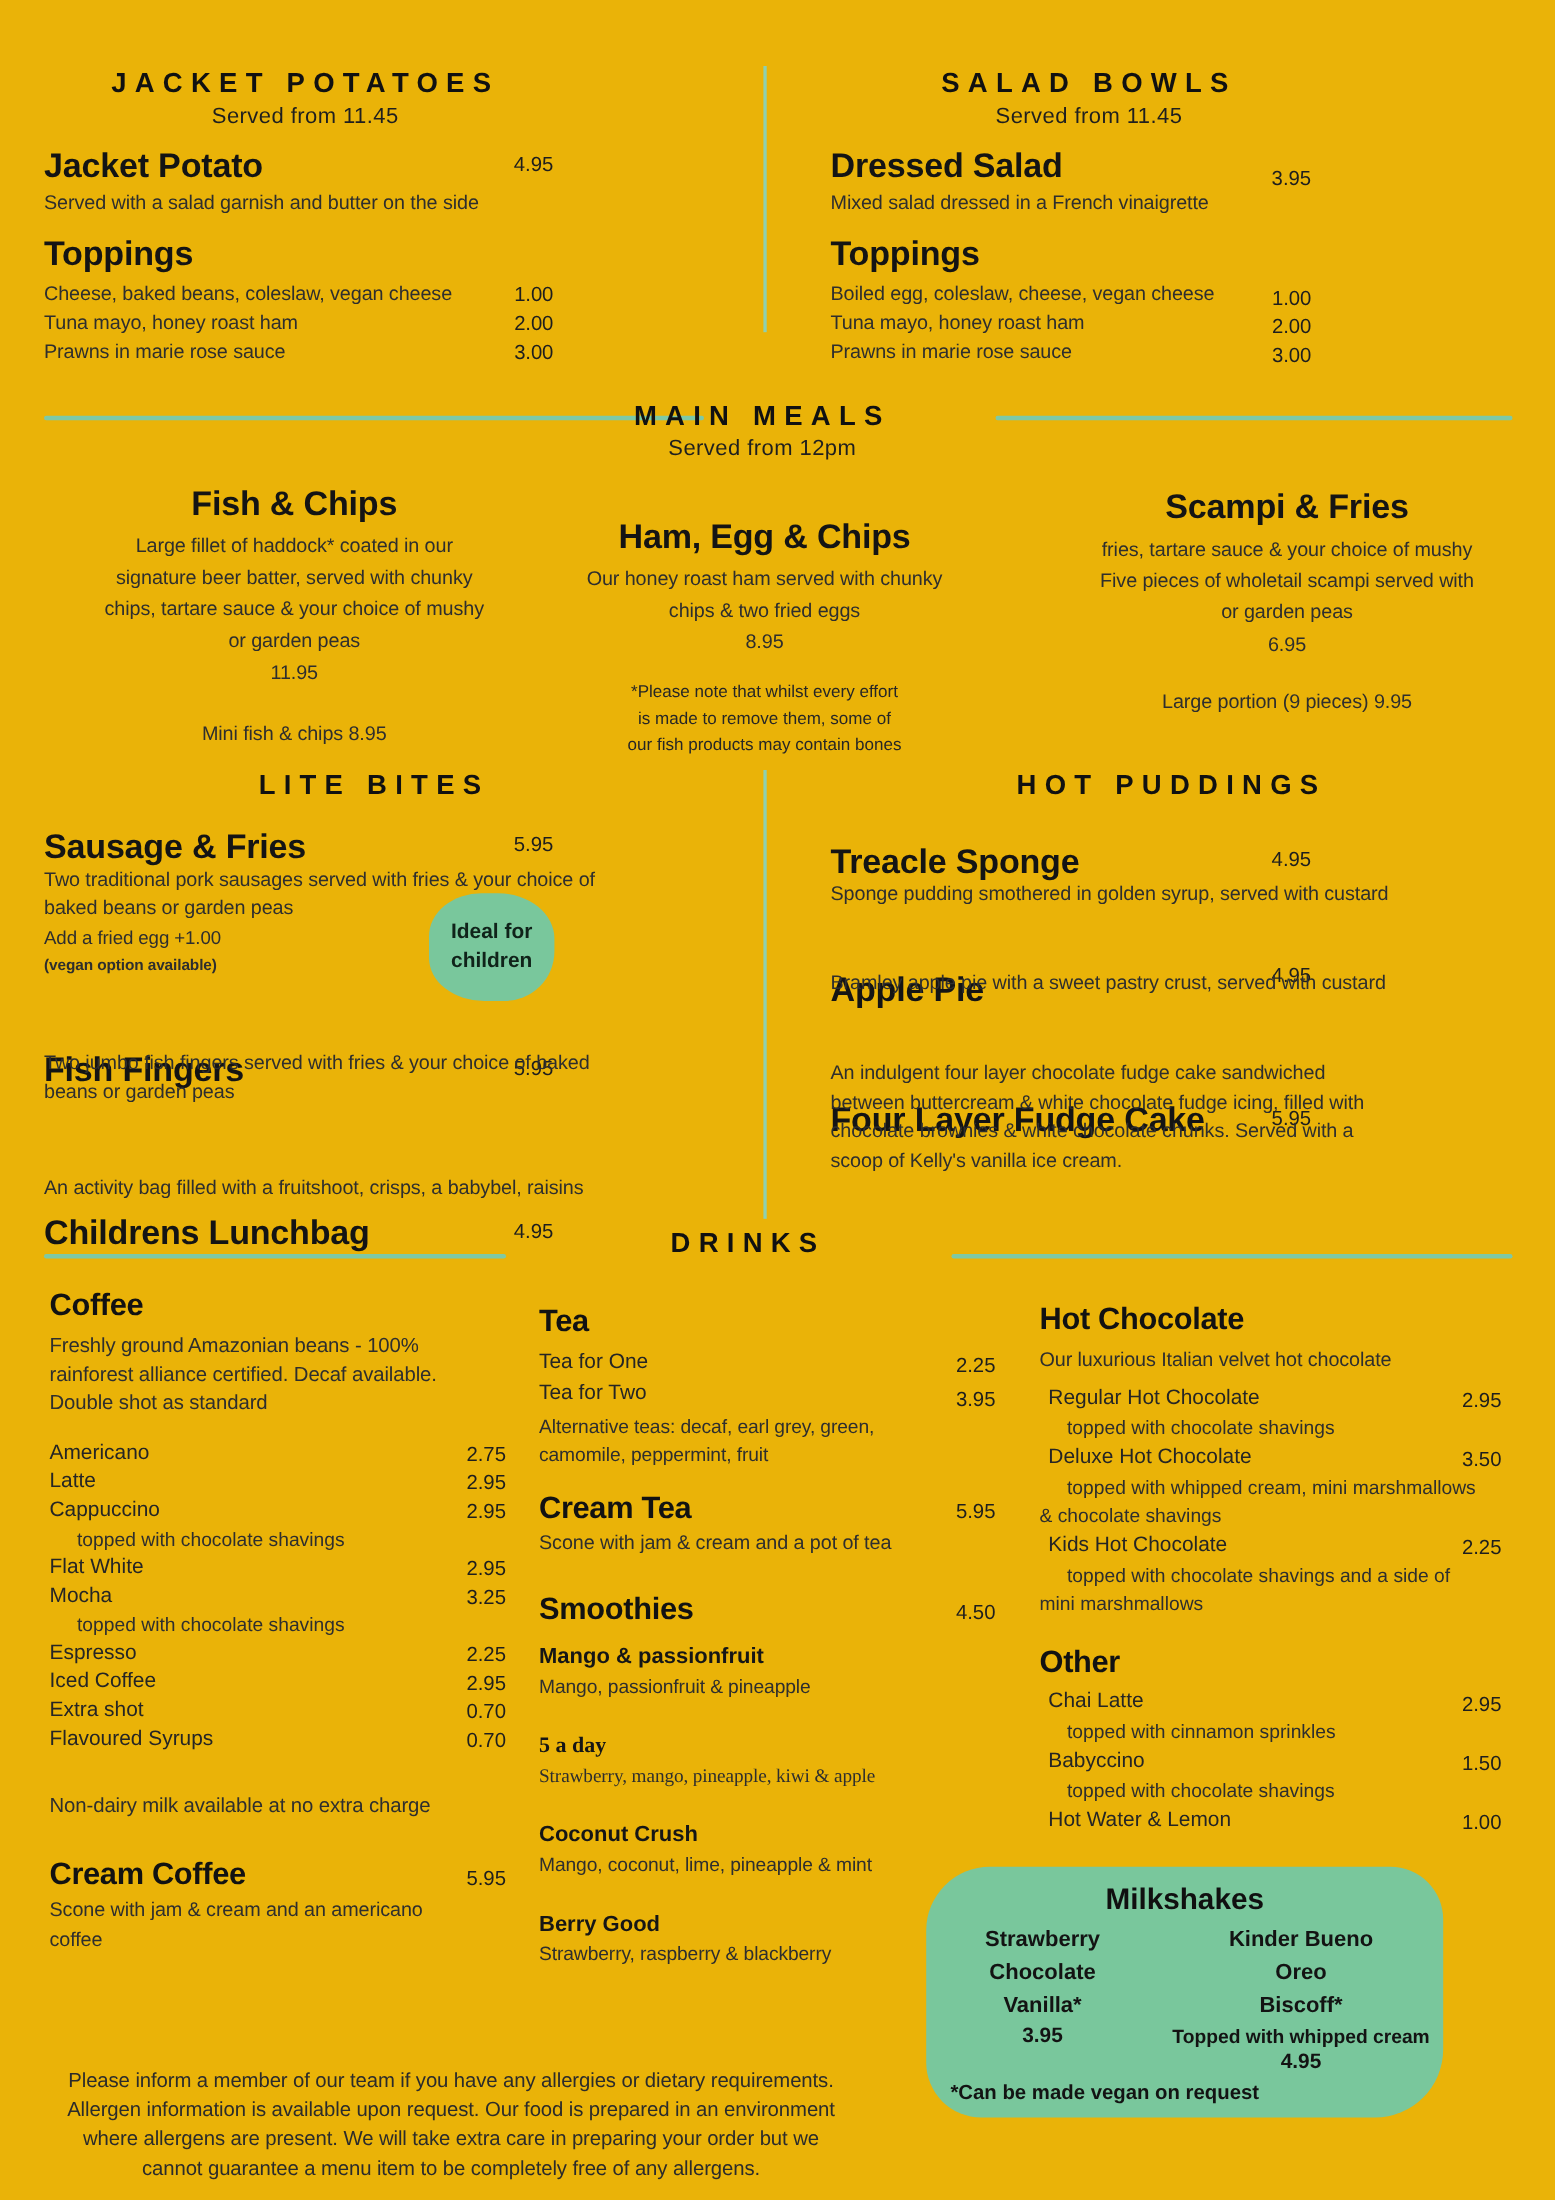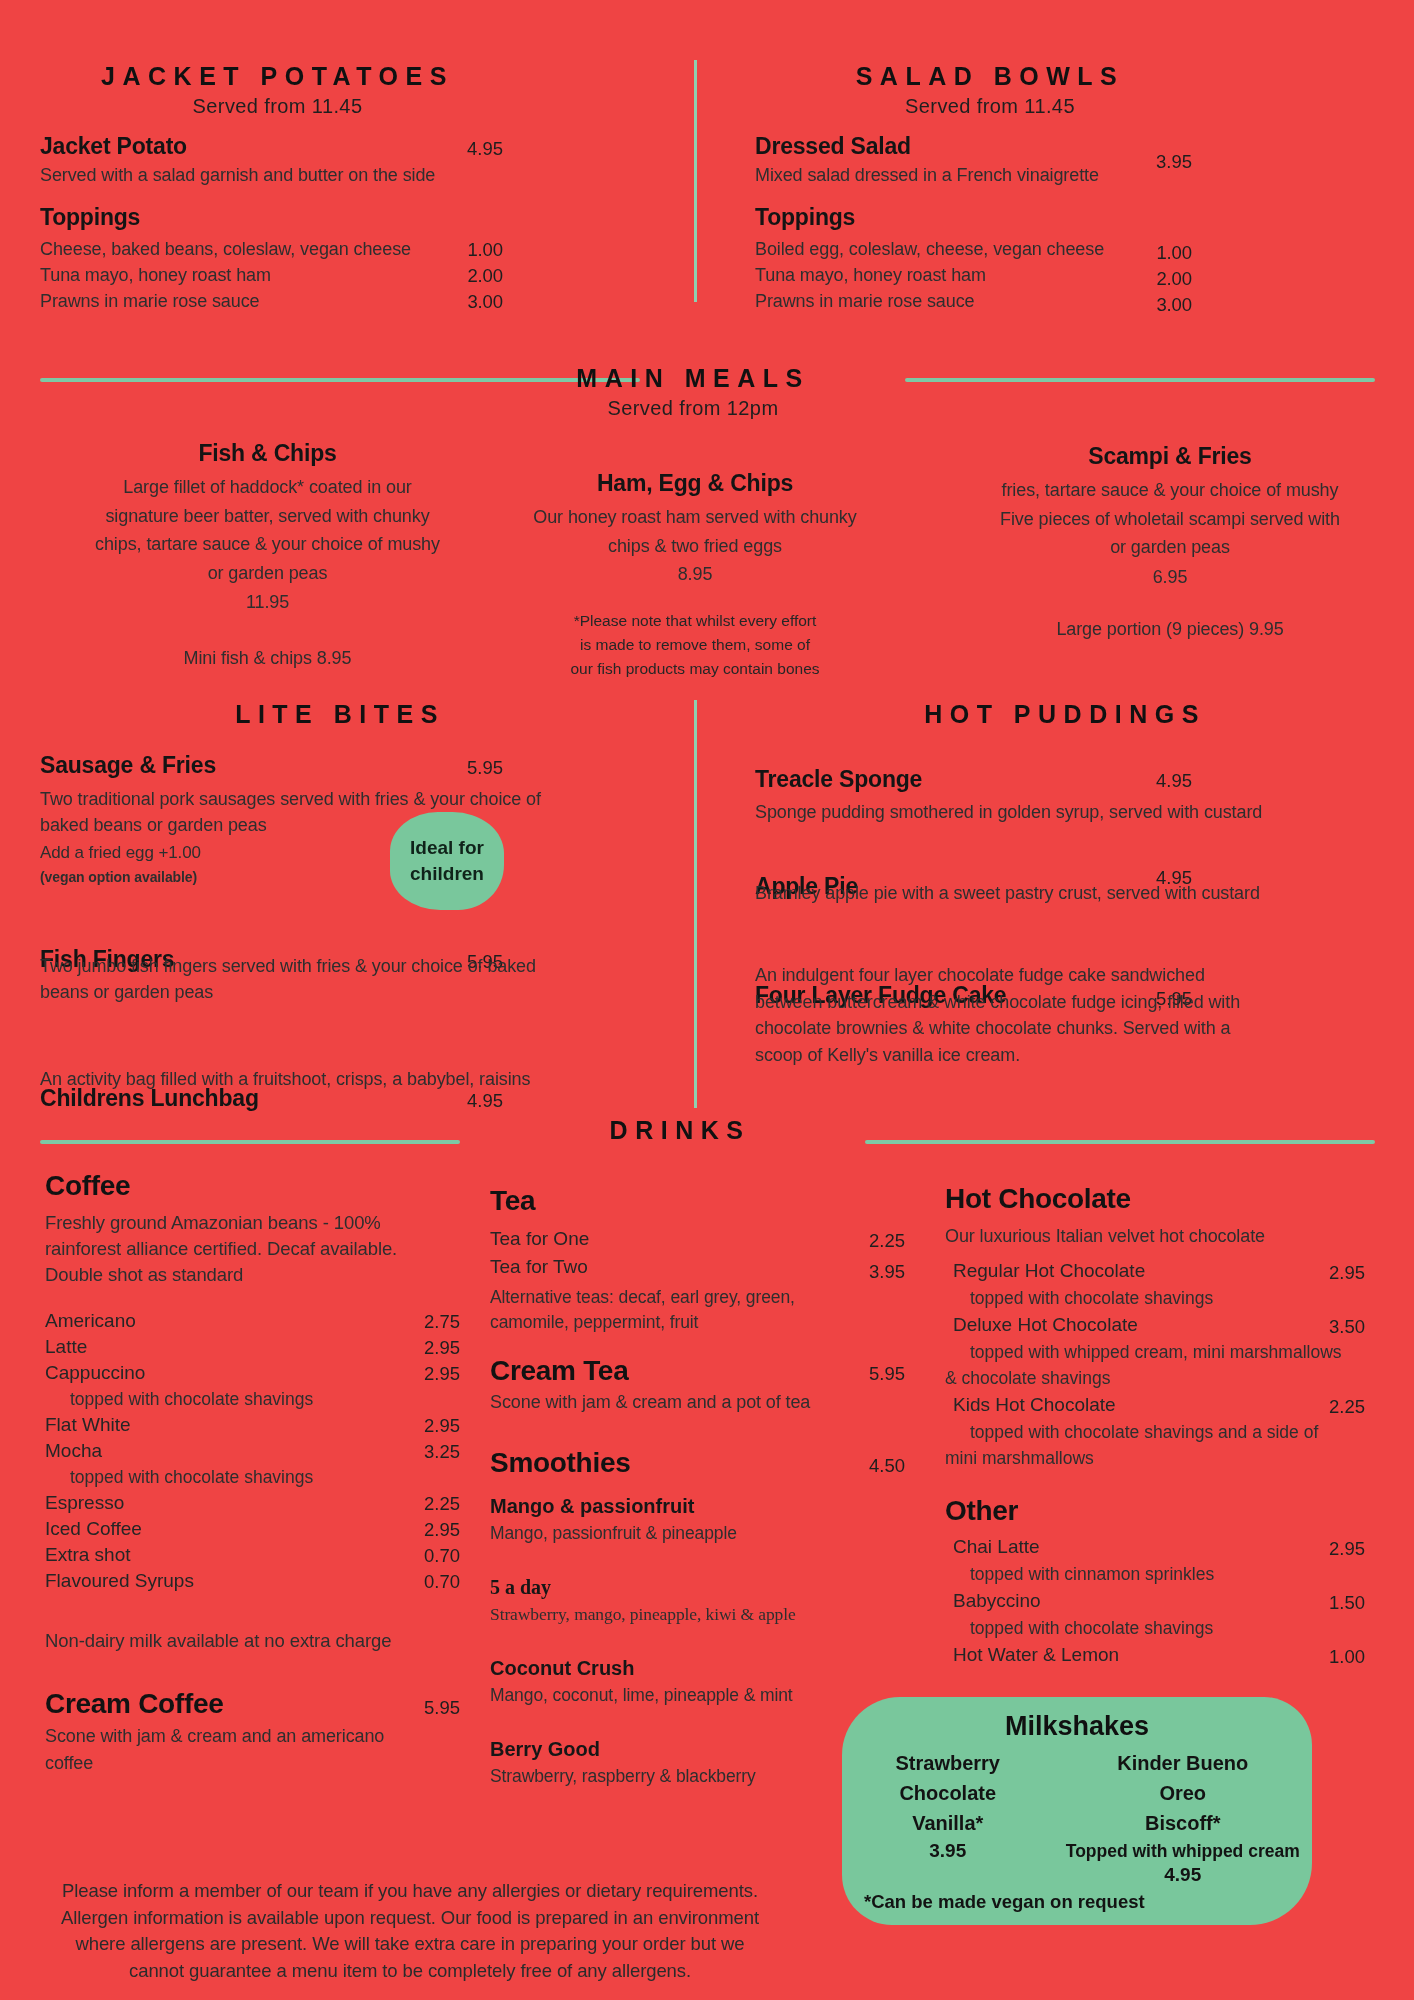--- a/index.html
+++ b/index.html
@@ -1,22 +1,22 @@
 <!DOCTYPE html>
 <html><head>
 <meta charset="utf-8">
 <style>
   html,body{margin:0;padding:0;background:#e8e8e8;}
-  .page{position:relative;width:1414px;height:2000px;background:#ef4444;margin:0 auto;
+  .page{position:relative;width:1414px;height:2000px;background:#eab308;margin:0 auto;
         font-family:"Liberation Sans", sans-serif;color:#1c1c1c;overflow:hidden;}
   .abs{position:absolute;}
   .ctr{text-align:center;}
   .h1{font-size:25px;font-weight:800;letter-spacing:.3em;color:#111;white-space:nowrap;}
   .sub{font-size:20px;color:#1f1f1f;margin-top:4px;letter-spacing:.02em;}
-  .iname{font-size:23px;font-weight:700;color:#141414;letter-spacing:-.2px;}
+  .iname{font-size:31px;font-weight:700;color:#141414;letter-spacing:-.2px;}
   .body{font-size:18px;color:#2e2e2e;line-height:26px;letter-spacing:-.1px;}
   .small{font-size:15.5px;color:#262626;line-height:24px;}
   .row{position:relative;}
   .price{position:absolute;width:60px;text-align:right;font-size:18.5px;font-weight:400;color:#1e1e1e;}
   .bigname{font-size:28px;font-weight:800;color:#121212;letter-spacing:-.3px;line-height:32px;}
   .dname{font-size:19px;color:#252525;line-height:26px;}
   .dsub{font-size:17.5px;color:#2e2e2e;line-height:26px;text-indent:25px;}
   .hline{position:absolute;height:4px;background:#7ec9a5;border-radius:2px;}
   .vline{position:absolute;width:3px;background:#8ed0b0;}
   .blob{position:absolute;background:#79c79c;border-radius:42% 45% 40% 44% / 40% 42% 46% 40%;

